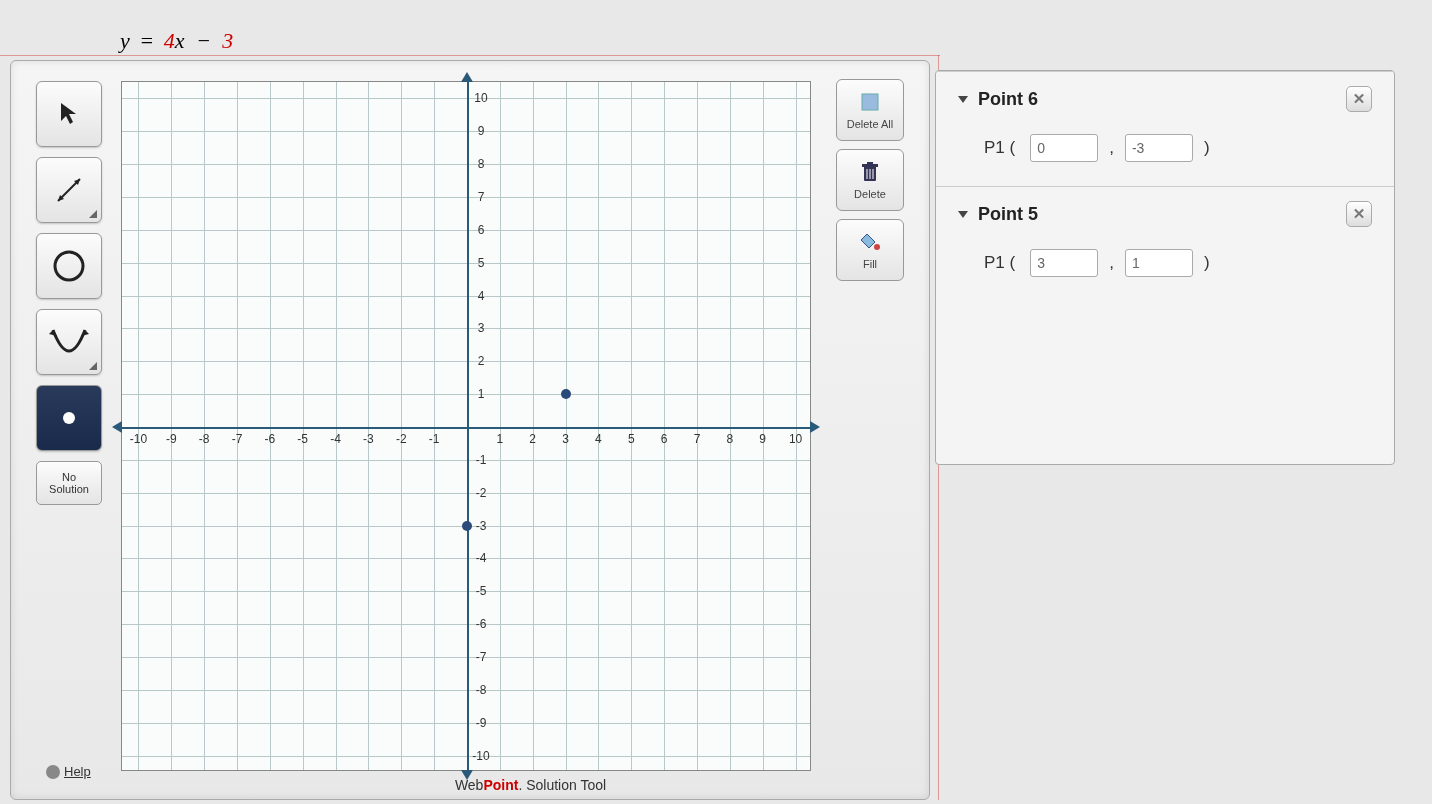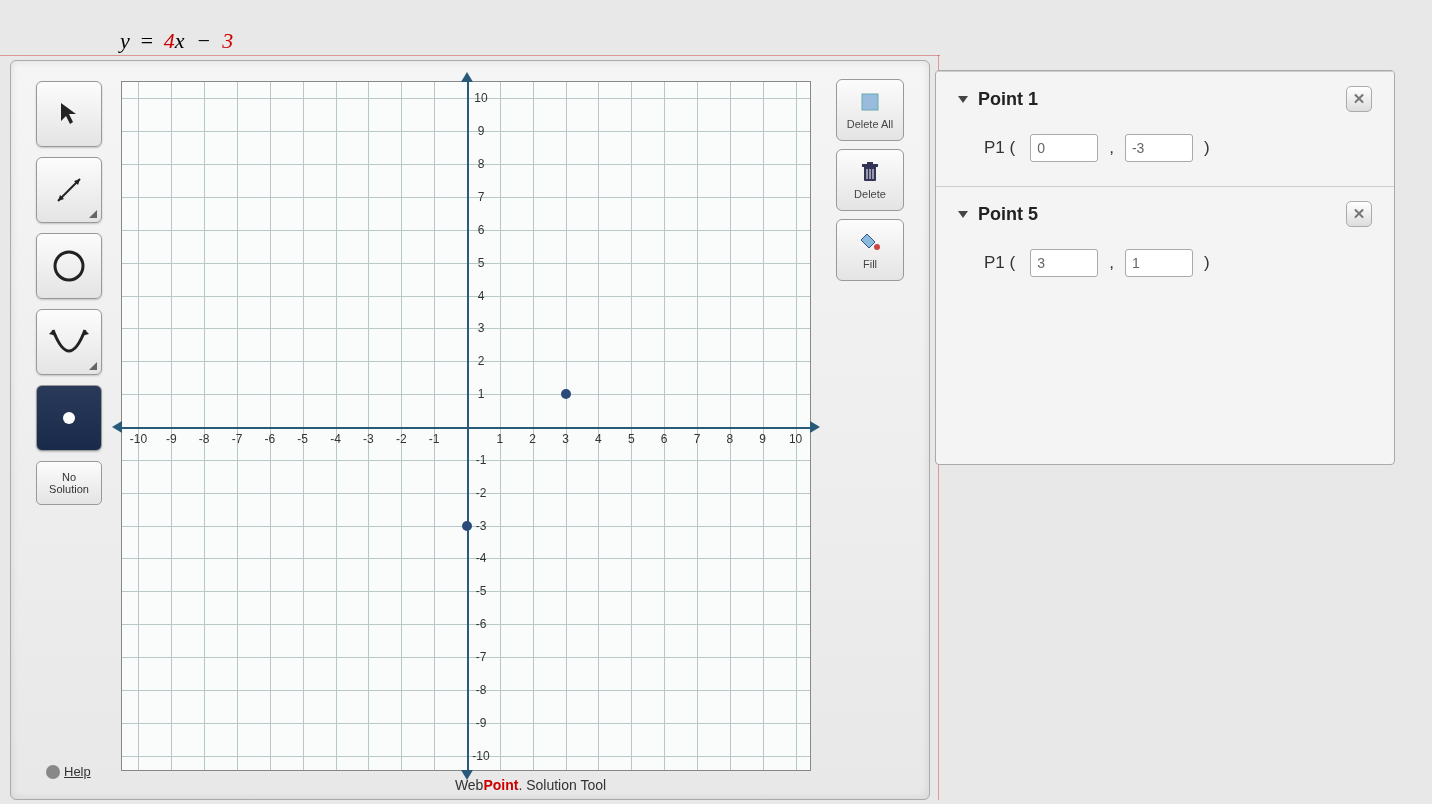--- a/index.html
+++ b/index.html
@@ -495,21 +495,21 @@
     <span>Web</span><span class="assign">Point</span><span>. Solution Tool</span>
   </div>
 </div>
 
 <div class="layers-panel">
 
   <div class="layer-item">
     <div class="layer-title-row">
       <div class="layer-title-left">
         <div class="disclosure"></div>
-        <span class="layer-title">Point 1</span>
+        <span class="layer-title">Point 6</span>
       </div>
       <div class="delete-x">✕</div>
     </div>
     <div class="coord-row">
       <span class="lbl"><span>P1</span> (</span>
       <input class="coord-input" value="0" style="">
       <span>,</span>
       <input class="coord-input" value="-3" style="">
       <span>)</span>
     </div>

